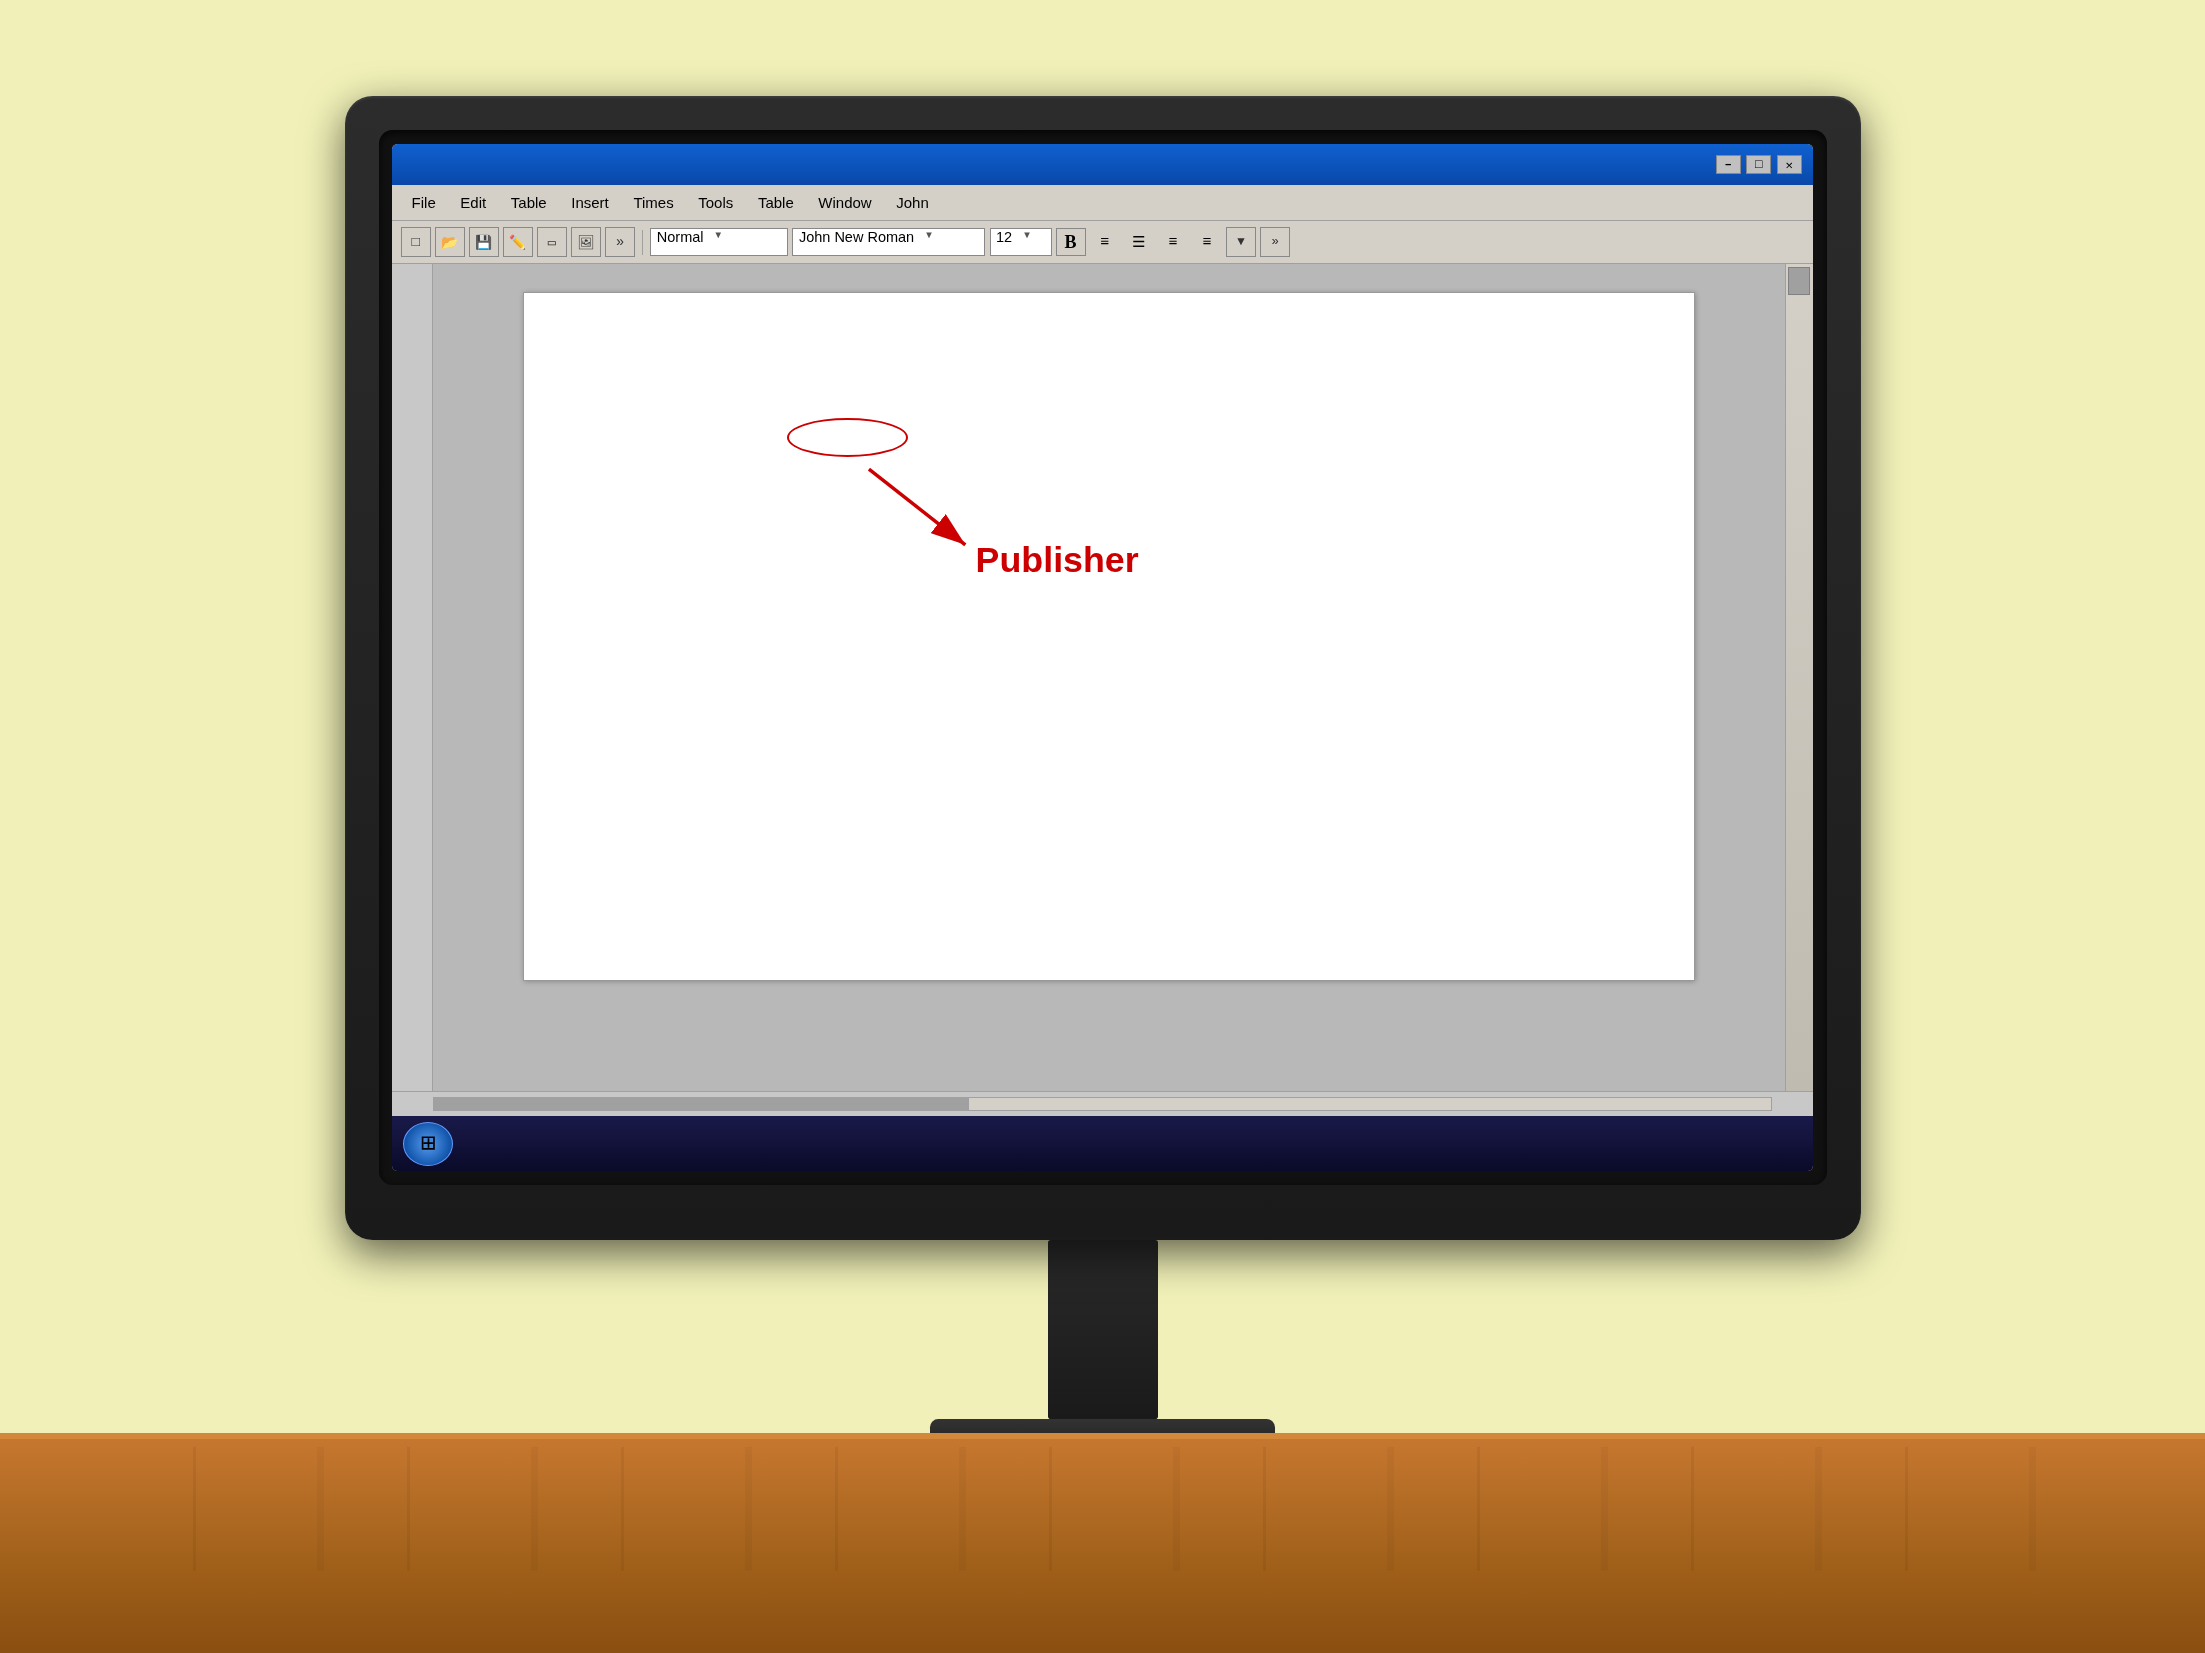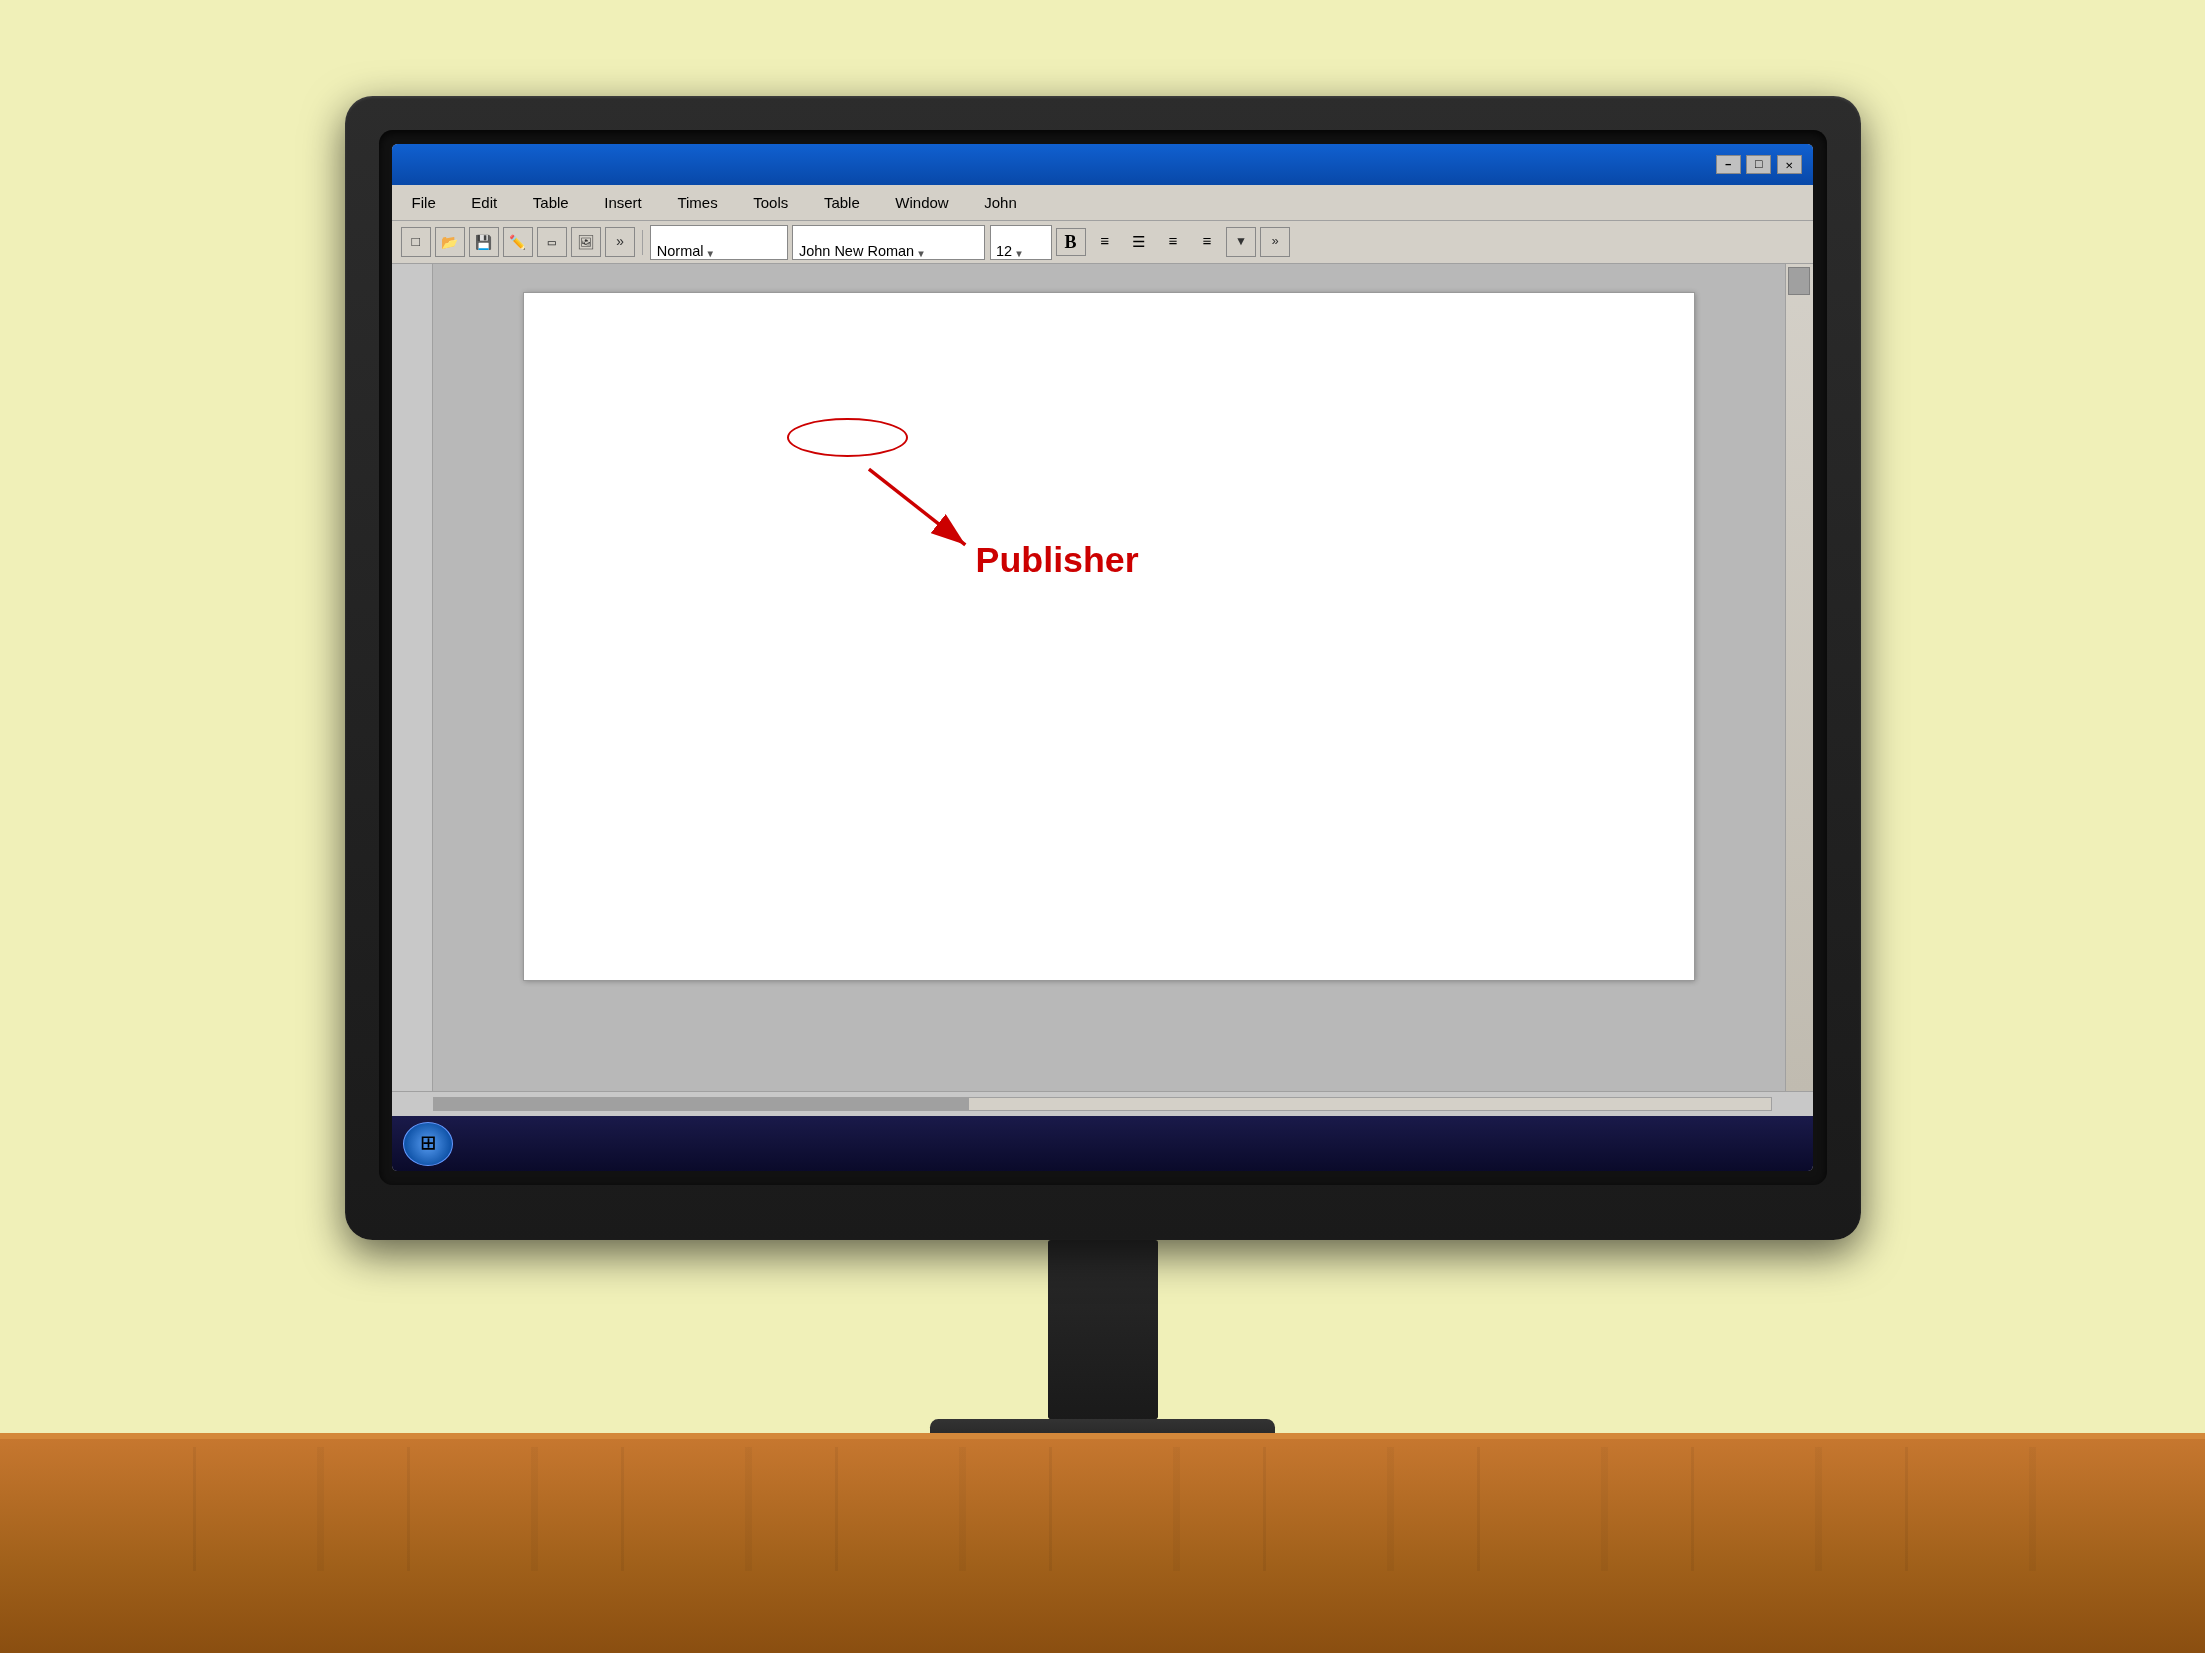--- a/index.html
+++ b/index.html
@@ -123,21 +123,21 @@
       font-weight: bold;
     }
 
     
     .menu-bar {
       background: #d4d0c8;
       height: 36px;
       display: flex;
       align-items: center;
       padding: 0 11px;
-      gap: 19px;
+      gap: 8px;
       border-bottom: 0.7px solid #a0a0a0;
       font-family: Arial, sans-serif;
       font-size: 15px;
     }
 
     .menu-item {
       padding: 2.8px 8.3px;
       cursor: pointer;
       border-radius: 1.4px;
     }
@@ -167,30 +167,30 @@
     }
 
     .toolbar-separator {
       width: 1.4px;
       height: 25px;
       background: #a0a0a0;
       margin: 0 2.8px;
     }
 
     .toolbar-dropdown {
-      height: 35px;
+      height: 28px;
       background: white;
       border: 0.7px solid #888;
       display: flex;
-      align-items: flex-end;
+      align-items: flex-start;
       padding: 0 5.5px;
       font-family: Arial, sans-serif;
       font-size: 14.5px;
       cursor: pointer;
-      gap: 2px;
+      gap: 10px;
     }
 
     .style-dropdown { width: 138px; }
     .font-dropdown { width: 193px; }
     .size-dropdown { width: 62px; }
 
     .dropdown-arrow {
       font-size: 9.6px;
       color: #555;
     }

